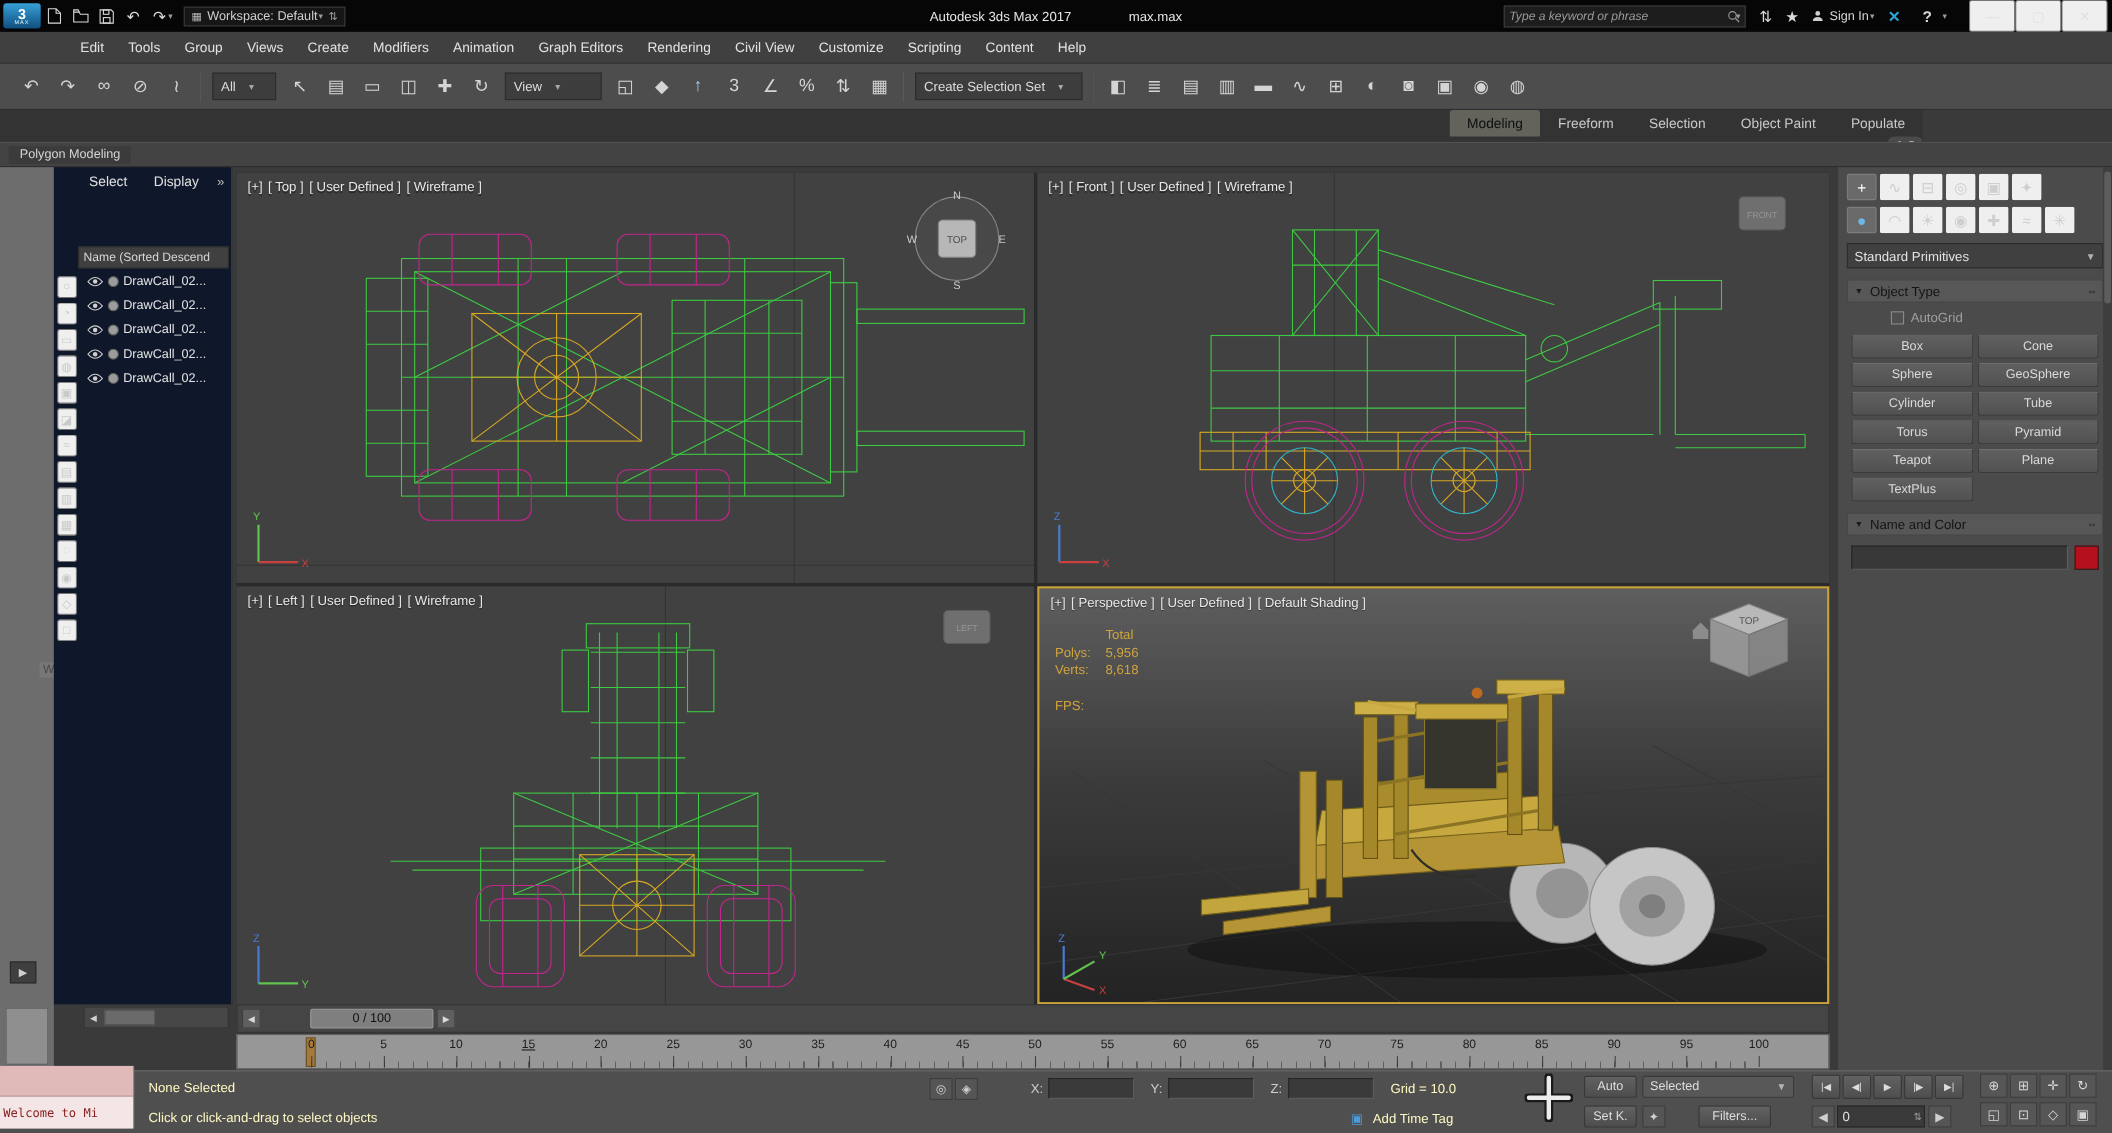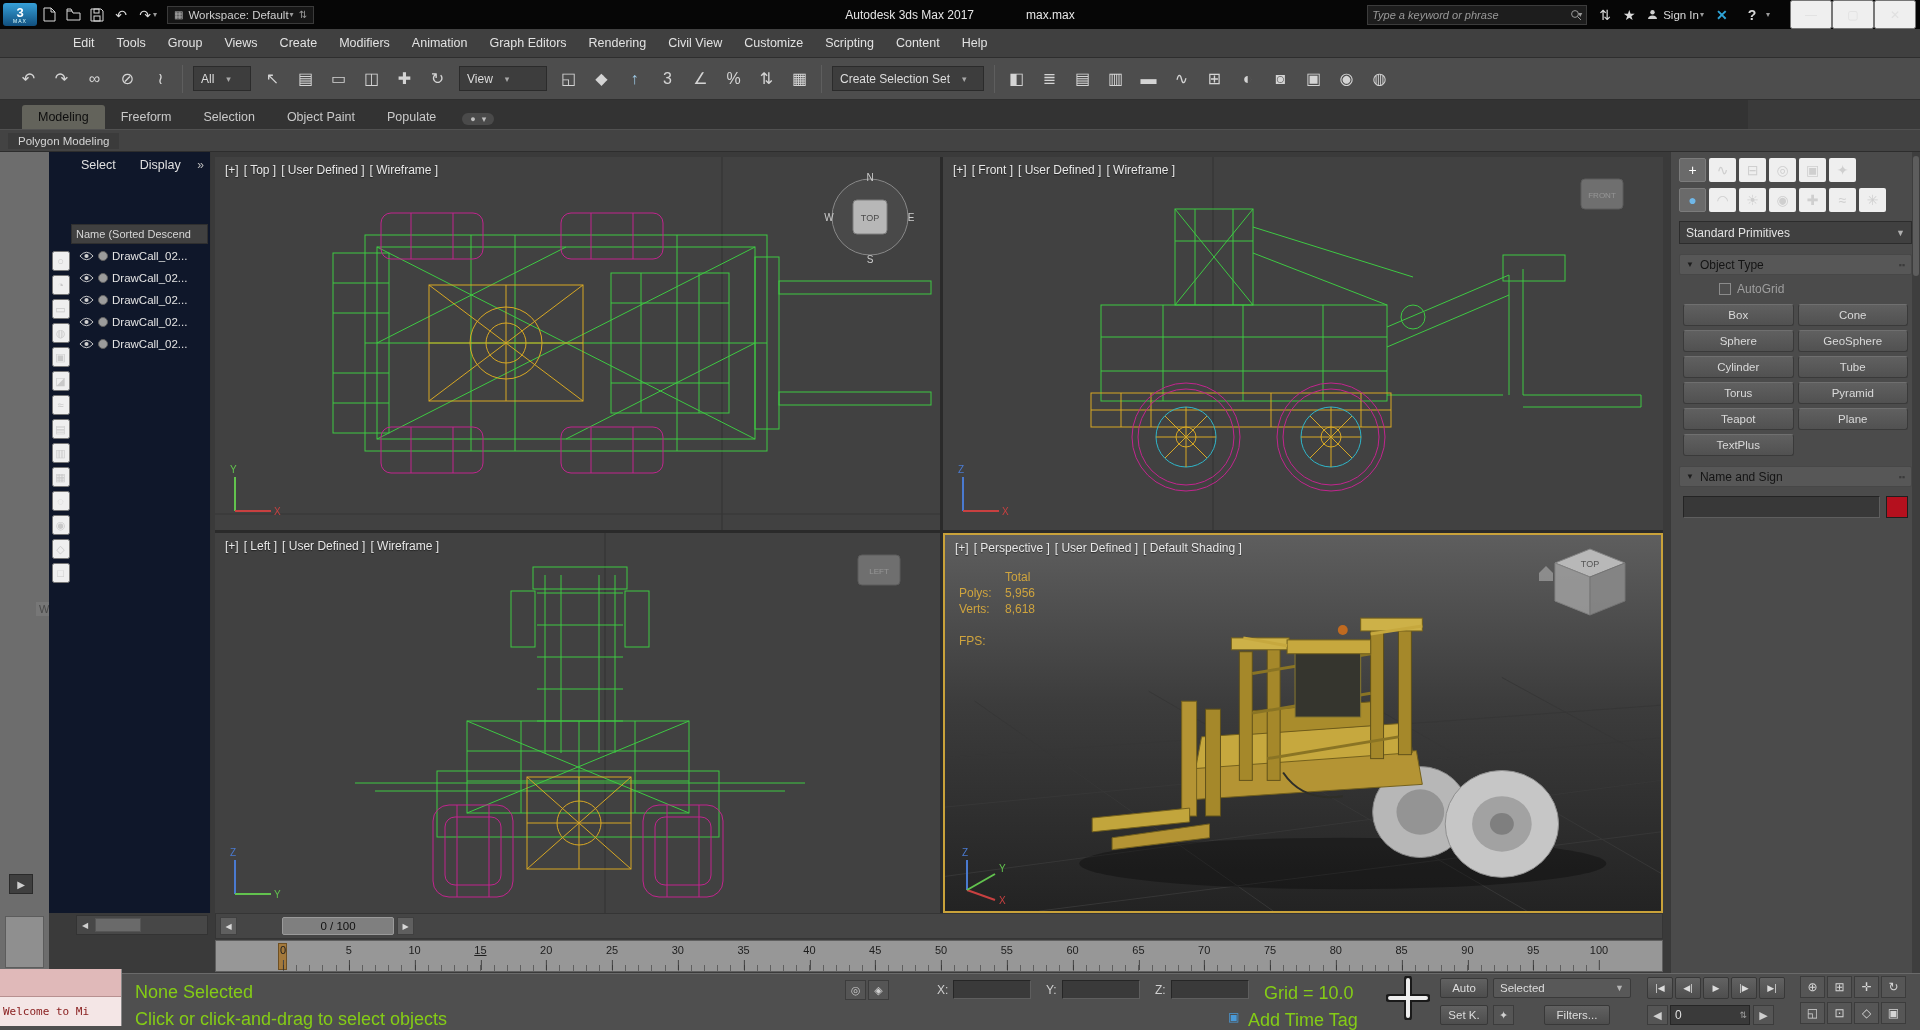--- a/index.html
+++ b/index.html
@@ -30,21 +30,21 @@
 
   
   .toolbar { position:absolute; left:0; top:58px; width:1920px; height:42px; background:#4d4d4d; border-bottom:1px solid #2f2f2f; display:flex; align-items:center; padding-left:12px; }
   .tgroup { display:flex; align-items:center; }
   .tbtn { width:33px; height:33px; display:flex; align-items:center; justify-content:center; color:#d4d4d4; font-size:16px; background:transparent; border:1px solid transparent; border-radius:2px; }
   .tsep { width:1px; height:28px; background:#3a3a3a; margin:0 5px; border-right:1px solid #5e5e5e; }
   .tb-select { height:25px; background:#3d3d3d; border:1px solid #2b2b2b; color:#dddddd; font-size:12px; display:flex; align-items:center; padding:0 7px; margin:0 5px; gap:12px; }
   .tb-select .caret { color:#a8a8a8; font-size:9px; }
 
   
-  .ribbontabs { position:absolute; left:0; top:100px; width:1748px; height:29px; background:#333333; display:flex; align-items:flex-end; padding-left:22px; }
+  .ribbontabs { position:absolute; left:0; top:100px; width:1748px; height:29px; background:#333333; display:flex; align-items:flex-end; padding-left:22px;flex-direction:column; }
   .rtab { padding:5px 16px; font-size:12.5px; color:#c9c9c9; cursor:default; }
   .rtab.active { background:#63635b; color:#0e0e0e; border-radius:3px 3px 0 0; }
   .rpill { margin-left:10px; margin-bottom:4px; background:#4a4a4a; border-radius:8px; padding:1px 8px; display:flex; gap:6px; align-items:center; }
   .rpill span { font-size:9px; color:#bdbdbd; }
   .panelbar { position:absolute; left:0; top:129px; width:1920px; height:23px; background:#434343; border-top:1px solid #515151; border-bottom:1px solid #2d2d2d; display:flex; align-items:center; }
   .panelbar span { margin-left:8px; font-size:11.5px; color:#d5d5d5; background:#3b3b3b; padding:2px 10px; }
 
   
   .left-strip { position:absolute; left:0; top:152px; width:49px; height:821px; background:#6d6d6d; }
   .snip-label { position:absolute; left:36px; top:602px; width:110px; font-size:11px; color:rgba(15,15,15,0.45); background:rgba(255,255,255,0.07); padding:1px 3px; }
@@ -111,21 +111,21 @@
   .ts-handle { position:absolute; left:66px; top:3px; width:112px; height:18px; background:#7f7f7f; border:1px solid #9a9a9a; border-radius:2px; color:#101010; font-size:11.5px; display:flex; align-items:center; justify-content:center; }
   .ruler { position:absolute; left:215px; top:940px; width:1448px; height:32px; background:#979797; border:1px solid #5f5f5f; }
   .ruler-scale { position:absolute; left:67px; top:0; width:1316px; height:100%; }
   .tick { position:absolute; transform:translateX(-50%); top:3px; font-size:11px; color:#1d1d1d; }
   .tick::after { content:""; position:absolute; left:50%; top:16px; width:1px; height:10px; background:#454545; }
   .minor-ticks { position:absolute; left:67px; bottom:0; width:1316px; height:6px; background:repeating-linear-gradient(90deg, rgba(40,40,40,.5) 0 1px, transparent 1px 13.16px); }
   .time-marker { position:absolute; left:62px; top:2px; width:9px; height:27px; background:#a3793c; border:1px solid #6e4f22; }
 
   
   .statusbar { position:absolute; left:0; top:973px; width:1920px; height:57px; background:#4f4f4f; border-top:1px solid #6a6a6a; }
-  .stext { position:absolute; font-size:18px; color:#84cc16; white-space:nowrap; }
+  .stext { position:absolute; font-size:12px; color:#fef9c3; white-space:nowrap; }
   .flabel { position:absolute; font-size:12px; color:#cfcfcf; }
   .nfield { position:absolute; width:78px; height:19px; background:#3a3a3a; border:1px solid #262626; border-bottom-color:#5e5e5e; border-right-color:#5e5e5e; color:#e0e0e0; padding:0 4px; }
   .sbtn { position:absolute; background:linear-gradient(#616161,#4d4d4d); border:1px solid #383838; border-radius:2px; color:#dddddd; font-size:11.5px; display:flex; align-items:center; justify-content:center; }
   .sdd { position:absolute; background:#585858; border:1px solid #3a3a3a; border-radius:2px; color:#dddddd; font-size:11.5px; display:flex; align-items:center; justify-content:space-between; padding:0 6px; }
   .sdd .caret { font-size:9px; color:#b5b5b5; }
   .hflex { position:absolute; display:flex; gap:2px; }
   .pbtn { width:26px; height:22px; background:linear-gradient(#626262,#4e4e4e); border:1px solid #383838; border-radius:2px; color:#dcdcdc; font-size:9px; display:flex; align-items:center; justify-content:center; }
   .navbtn { width:25px; height:22px; background:#565656; border:1px solid #3c3c3c; color:#d5d5d5; font-size:12px; display:flex; align-items:center; justify-content:center; }
   .sq { width:21px; height:20px; background:#555555; border:1px solid #3c3c3c; color:#cfcfcf; font-size:11px; display:flex; align-items:center; justify-content:center; }
   .framewrap { position:absolute; left:1670px; top:1004px; width:80px; height:20px; background:#3a3a3a; border:1px solid #262626; display:flex; align-items:center; }
@@ -660,21 +660,21 @@
         <button class="objbtn">Cylinder</button>
         <button class="objbtn">Tube</button>
         <button class="objbtn">Torus</button>
         <button class="objbtn">Pyramid</button>
         <button class="objbtn">Teapot</button>
         <button class="objbtn">Plane</button>
         <button class="objbtn">TextPlus</button>
       </div>
     <div class="rollout">
       <span class="arr">▼</span>
-      <span class="rtitle">Name and Sign</span>
+      <span class="rtitle">Name and Color</span>
       <span class="grip">▪▪</span>
     </div>
     <div class="nc-row">
       <input style="">
       <span class="swatch" style="background: rgb(181, 16, 30);"></span>
     </div>
     <div class="cp-scroll">
         <span class="thumb"></span>
       </div>
   </div>

